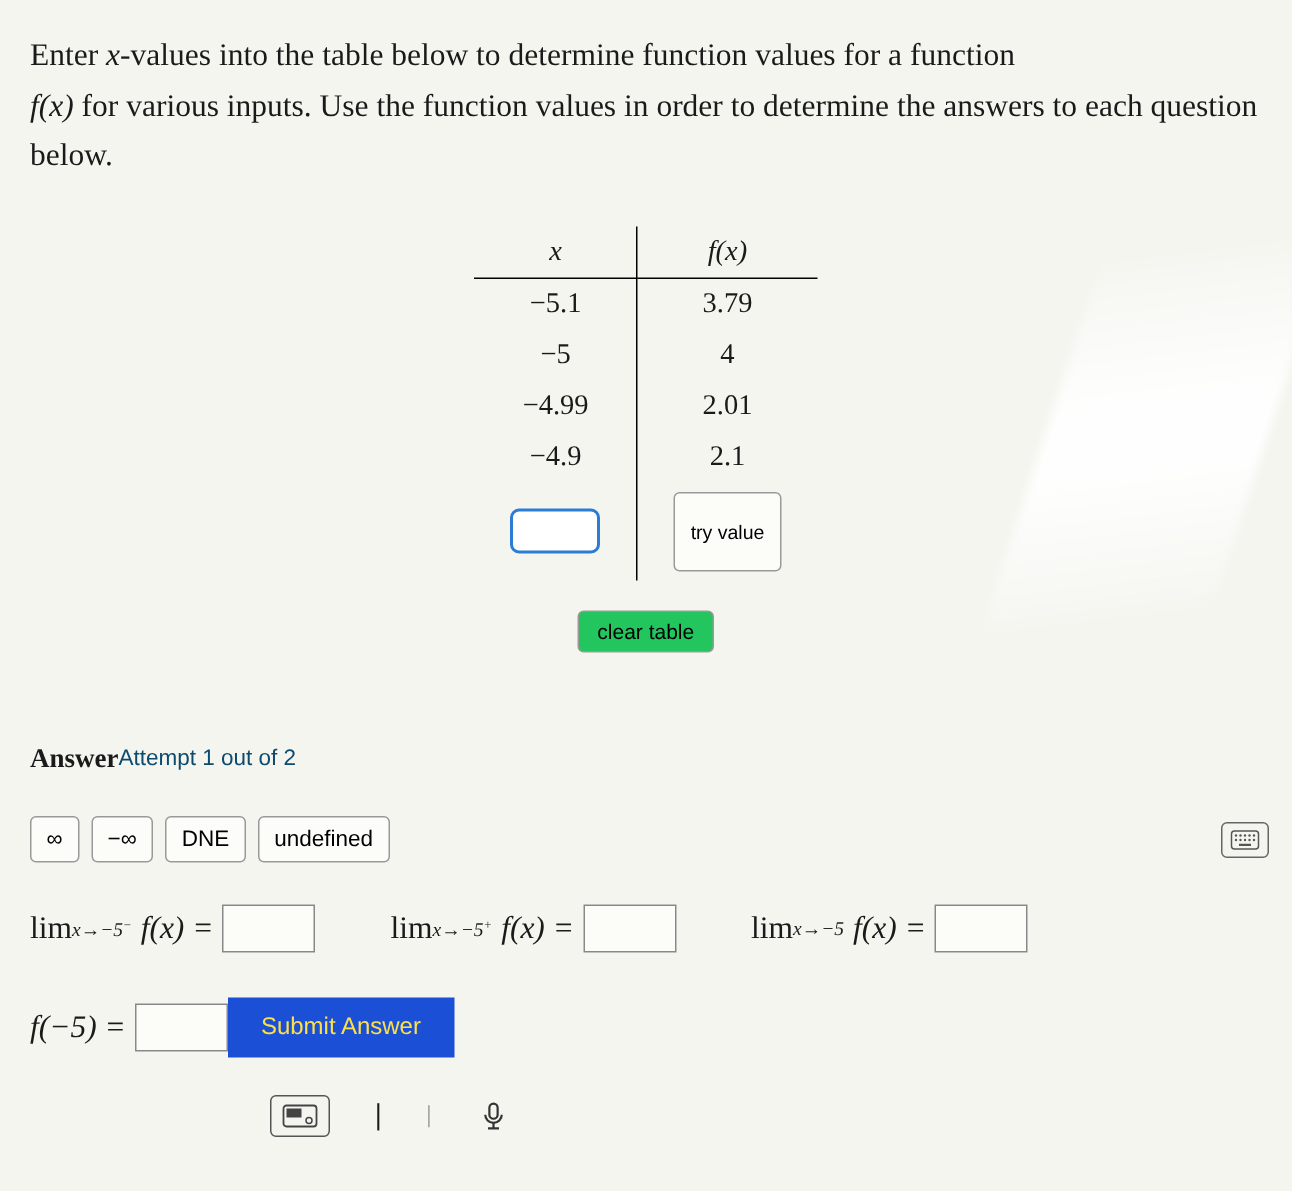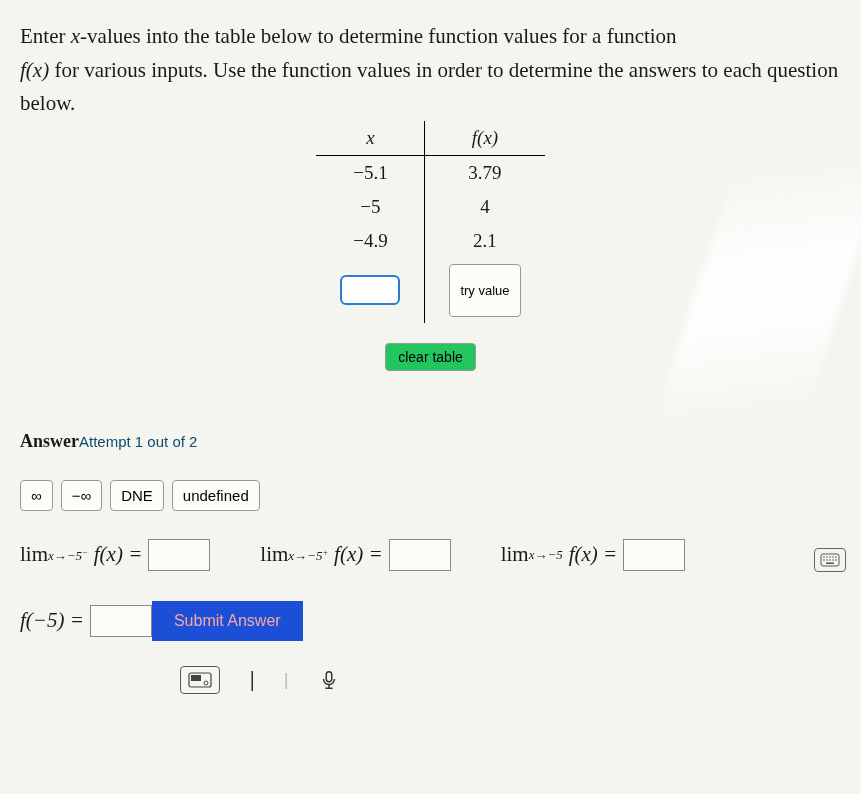--- a/index.html
+++ b/index.html
@@ -11,20 +11,21 @@
       font-family: Georgia, 'Times New Roman', serif;
       background: #f5f5f0;
       padding: 20px;
       width: 861px;
       color: #1a1a1a;
       position: relative;
     }
     .instructions {
       font-size: 21px;
       line-height: 1.6;
+      margin-bottom: 30px;
     }
     .math-var {
       font-style: italic;
       font-family: 'Times New Roman', serif;
     }
     .table-container {
       display: flex;
       justify-content: center;
       margin-bottom: 20px;
     }
@@ -141,21 +142,21 @@
       font-size: 17px;
     }
     .row2 {
       display: flex;
       align-items: center;
       font-size: 21px;
       margin-bottom: 25px;
     }
     .submit-btn {
       background: #1a4fd6;
-      color: #fca5a5;
+      color: #fde047;
       border: none;
       padding: 11px 22px;
       font-size: 16px;
       cursor: pointer;
       font-family: Arial, sans-serif;
     }
     .keyboard-icon {
       position: absolute;
       right: 15px;
       top: 548px;
@@ -227,20 +228,24 @@
       </tr>
     </thead>
     <tbody>
       <tr>
         <td>−5.1</td>
         <td>3.79</td>
       </tr>
       <tr>
         <td>−5</td>
         <td>4</td>
+      </tr>
+      <tr>
+        <td>−4.99</td>
+        <td>2.01</td>
       </tr>
       <tr>
         <td>−4.9</td>
         <td>2.1</td>
       </tr>
       <tr>
         <td><input type="text" class="x-input" style=""></td>
         <td><button class="try-value-btn">try value</button></td>
       </tr>
     </tbody>

